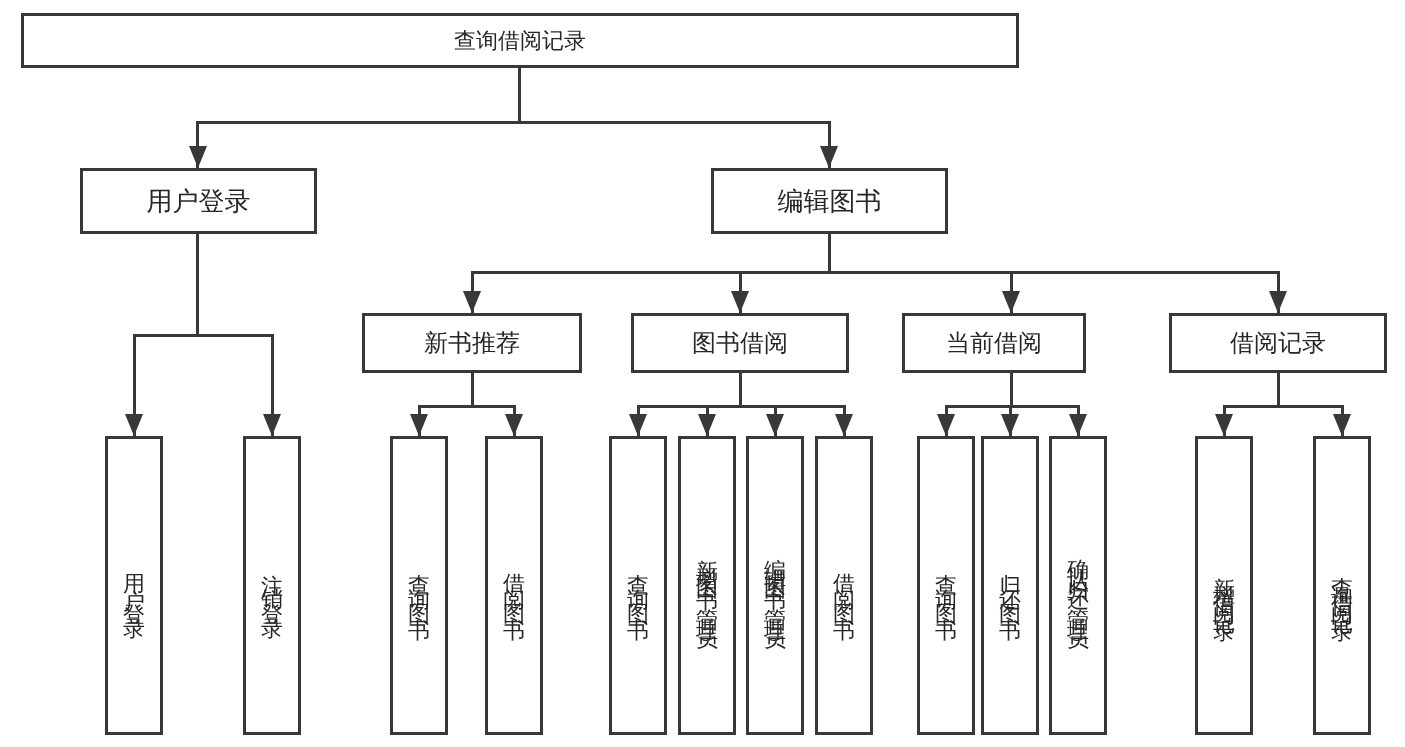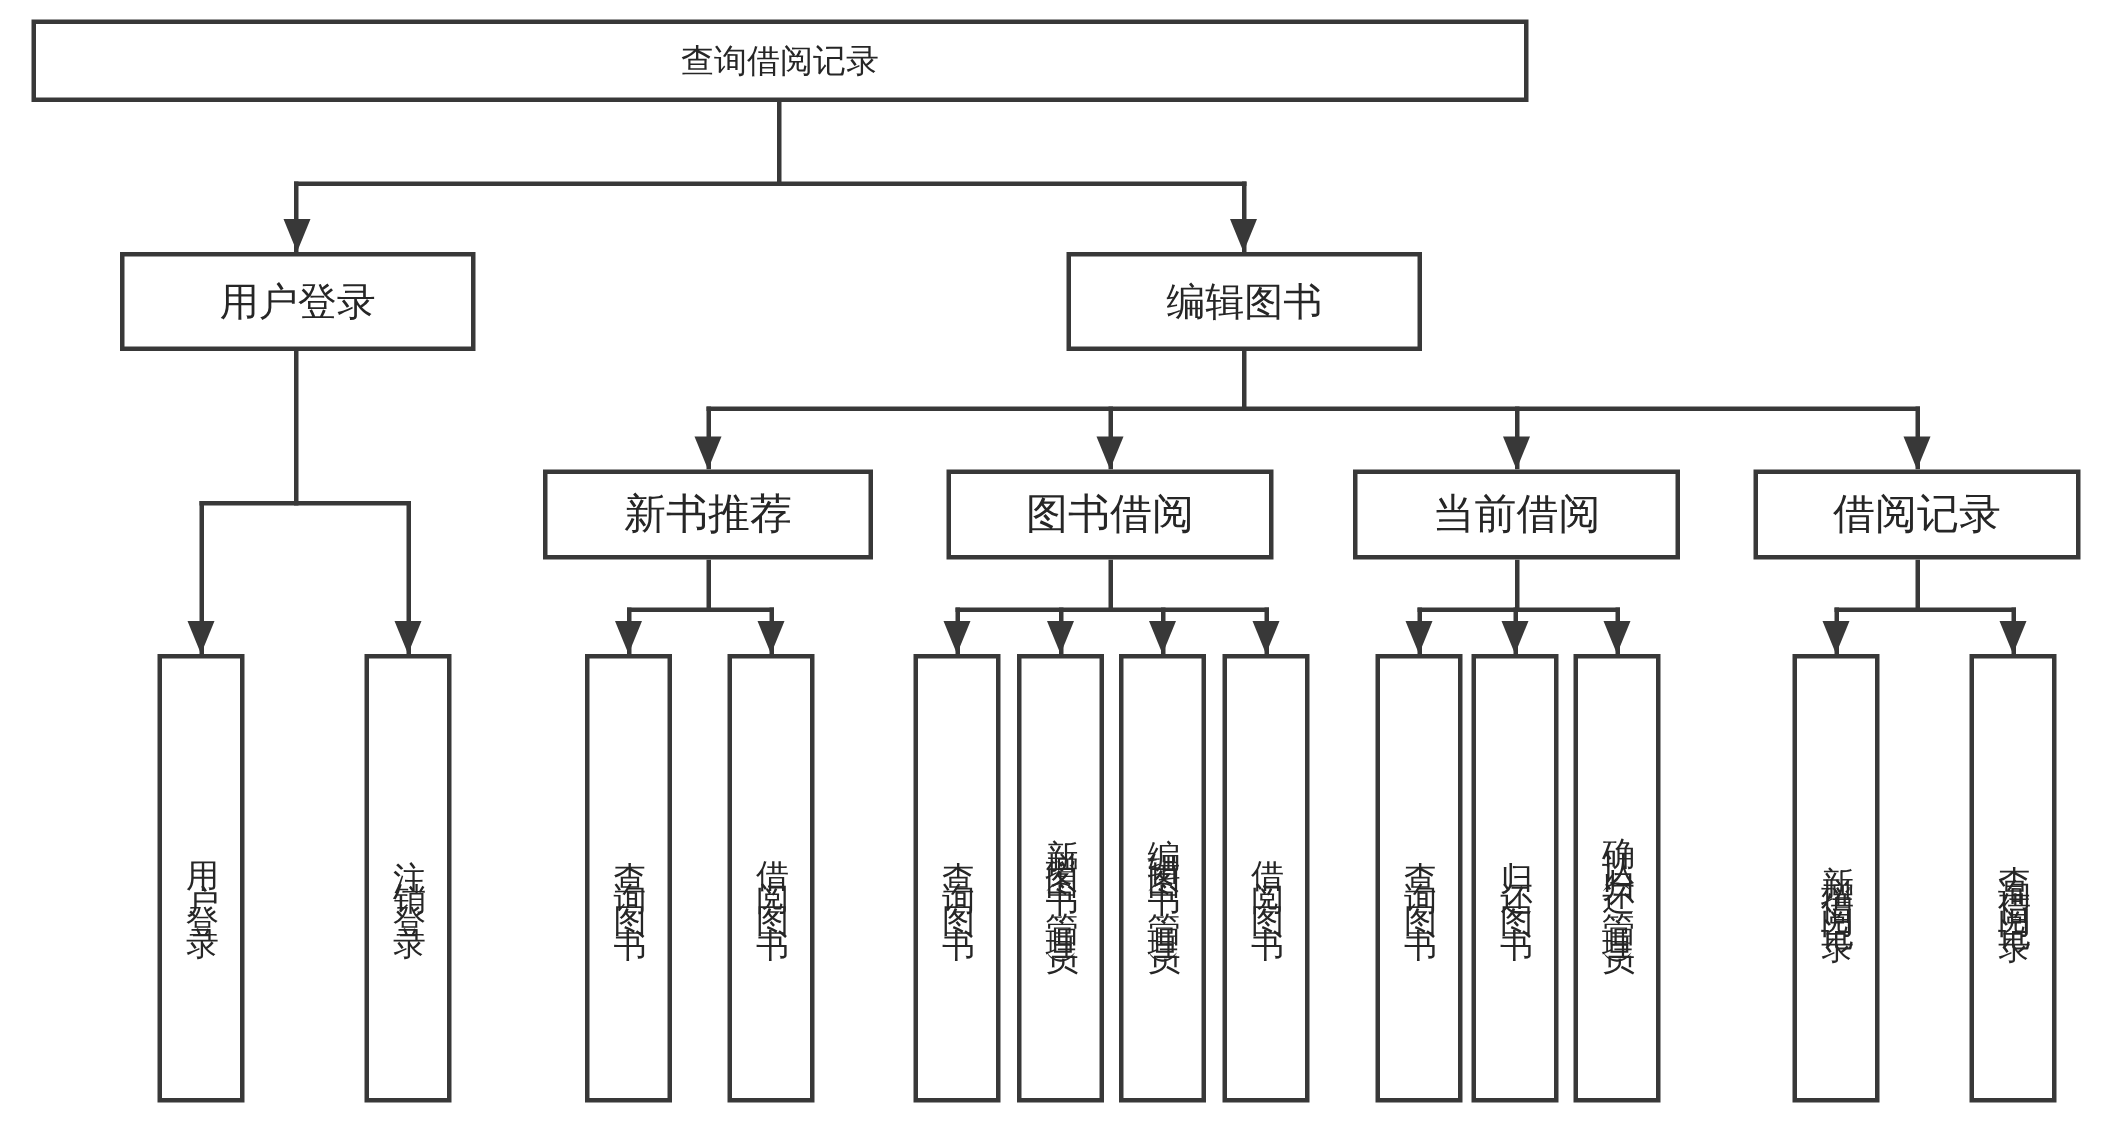--- a/index.html
+++ b/index.html
@@ -17,21 +17,21 @@
     background: #ffffff;
     border: 3px solid #383838;
     display: flex;
     align-items: center;
     justify-content: center;
     color: #262626;
     z-index: 2;
   }
   .hlabel { white-space: nowrap; }
   .f22 { font-size: 22px; }
-  .f24 { font-size: 28px; }
+  .f24 { font-size: 24px; }
   .f26 { font-size: 26px; }
   .vlabel {
     writing-mode: vertical-rl;
     text-orientation: mixed;
     font-size: 22px;
     line-height: 1;
   }
   .v4 { letter-spacing: 15px; }
   .v6 { letter-spacing: 9px; }
   .v8 { letter-spacing: 10px; }
@@ -126,21 +126,21 @@
   <div class="box" style="left:711px;top:168px;width:237px;height:66px">
     <span class="hlabel f26">编辑图书</span>
   </div>
 
   <div class="box" style="left:362px;top:313px;width:220px;height:60px">
     <span class="hlabel f24">新书推荐</span>
   </div>
   <div class="box" style="left:631px;top:313px;width:218px;height:60px">
     <span class="hlabel f24">图书借阅</span>
   </div>
-  <div class="box" style="left:902px;top:313px;width:218px;height:60px">
+  <div class="box" style="left:902px;top:313px;width:184px;height:60px">
     <span class="hlabel f24">当前借阅</span>
   </div>
   <div class="box" style="left:1169px;top:313px;width:218px;height:60px">
     <span class="hlabel f24">借阅记录</span>
   </div>
 
   <div class="box" style="left:105px;top:436px;width:58px;height:299px">
     <span class="vlabel v4">用户登录</span>
   </div>
   <div class="box" style="left:243px;top:436px;width:58px;height:299px">

